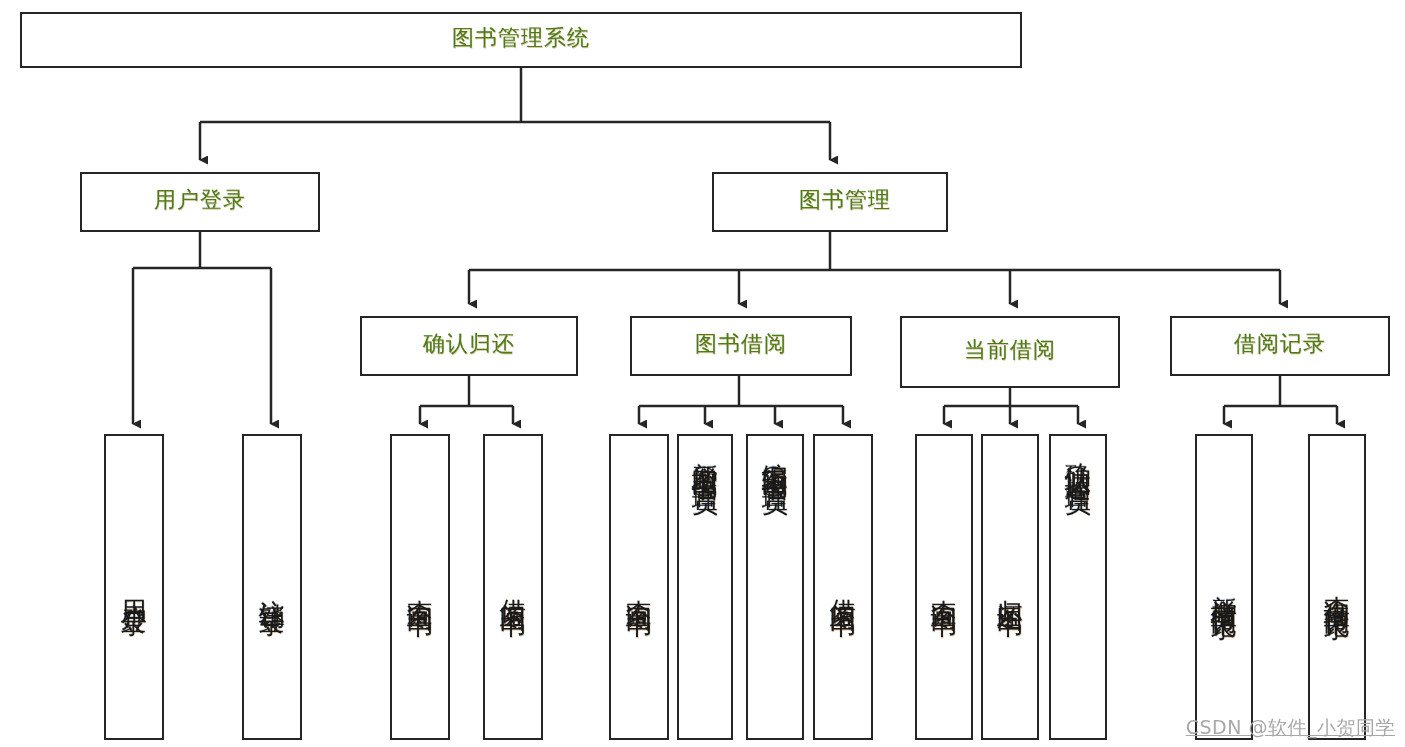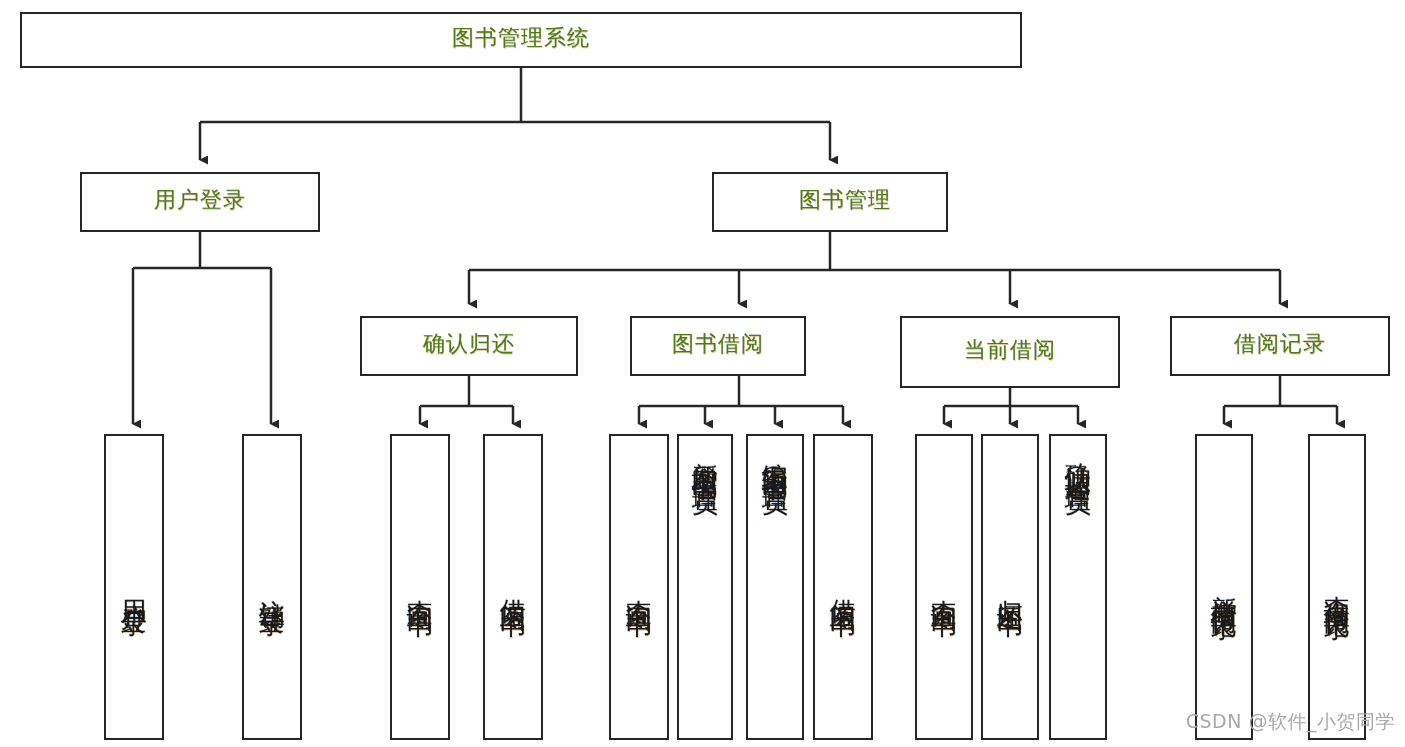--- a/index.html
+++ b/index.html
@@ -42,26 +42,27 @@
     letter-spacing:4px;
     color:#1a1a1a;
     white-space:nowrap;
     text-shadow:0.5px 0.5px 0 rgba(190,140,70,0.45), -0.5px -0.5px 0 rgba(120,170,220,0.35);
   }
   .vnode.topalign{align-items:flex-start;}
   .vnode.topalign .vlbl{margin-top:6px;}
   svg.links{position:absolute;left:0;top:0;width:1405px;height:747px;z-index:1;}
   .watermark{
     position:absolute;
-    right:10px;bottom:12px;
+    right:10px;bottom:6px;
     font-size:19px;
     color:#a8a8a8;
     letter-spacing:0.5px;
     z-index:5;
     white-space:nowrap;
+    text-decoration:underline;
   }
 </style>
 </head>
 <body>
 
 <div id="canvas">
 
   <svg class="links" viewBox="0 0 1405 747" xmlns="http://www.w3.org/2000/svg">
     <defs>
       <marker id="arr" markerWidth="9" markerHeight="9" refX="4.5" refY="8" orient="auto" markerUnits="userSpaceOnUse">
@@ -123,21 +124,21 @@
   <div class="node" style="left:80px;top:172px;width:240px;height:60px;">
     <span class="lbl">用户登录</span>
   </div>
   <div class="node" style="left:712px;top:172px;width:236px;height:60px;padding-left:30px;">
     <span class="lbl">图书管理</span>
   </div>
 
   <div class="node" style="left:360px;top:316px;width:218px;height:60px;">
     <span class="lbl">确认归还</span>
   </div>
-  <div class="node" style="left:630px;top:316px;width:176px;height:60px;">
+  <div class="node" style="left:630px;top:316px;width:222px;height:60px;">
     <span class="lbl">图书借阅</span>
   </div>
   <div class="node" style="left:900px;top:316px;width:220px;height:72px;">
     <span class="lbl">当前借阅</span>
   </div>
   <div class="node" style="left:1170px;top:316px;width:220px;height:60px;">
     <span class="lbl">借阅记录</span>
   </div>
 
   <div class="vnode" style="left:104px;top:434px;width:60px;height:306px;">

